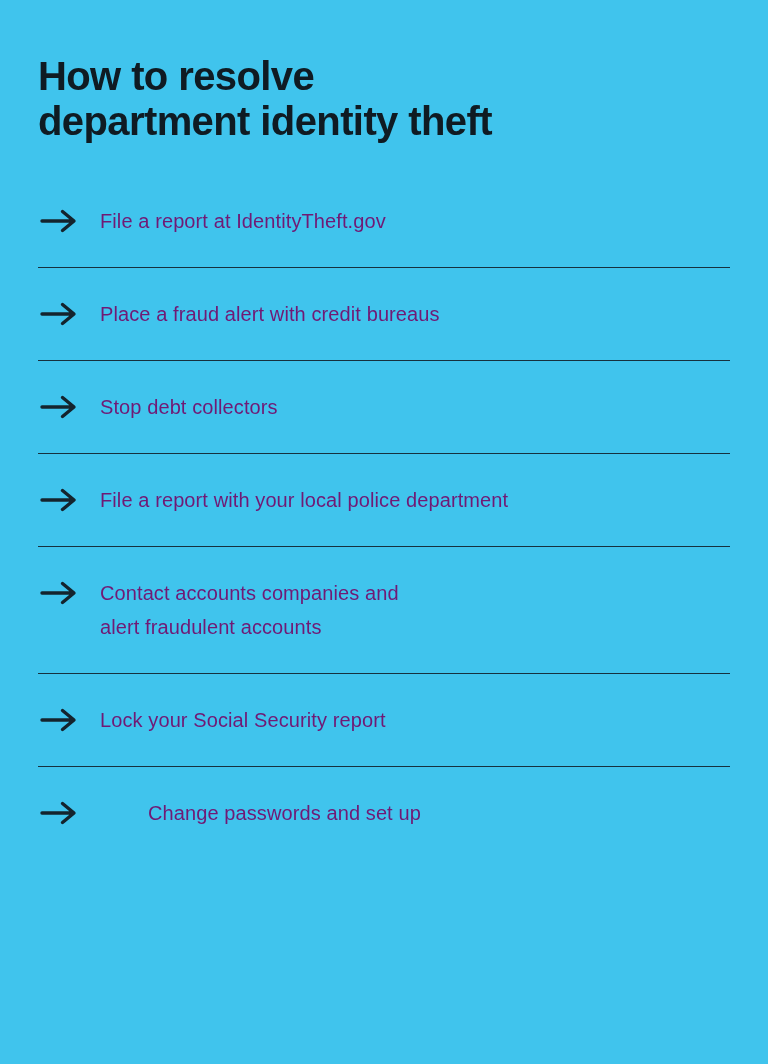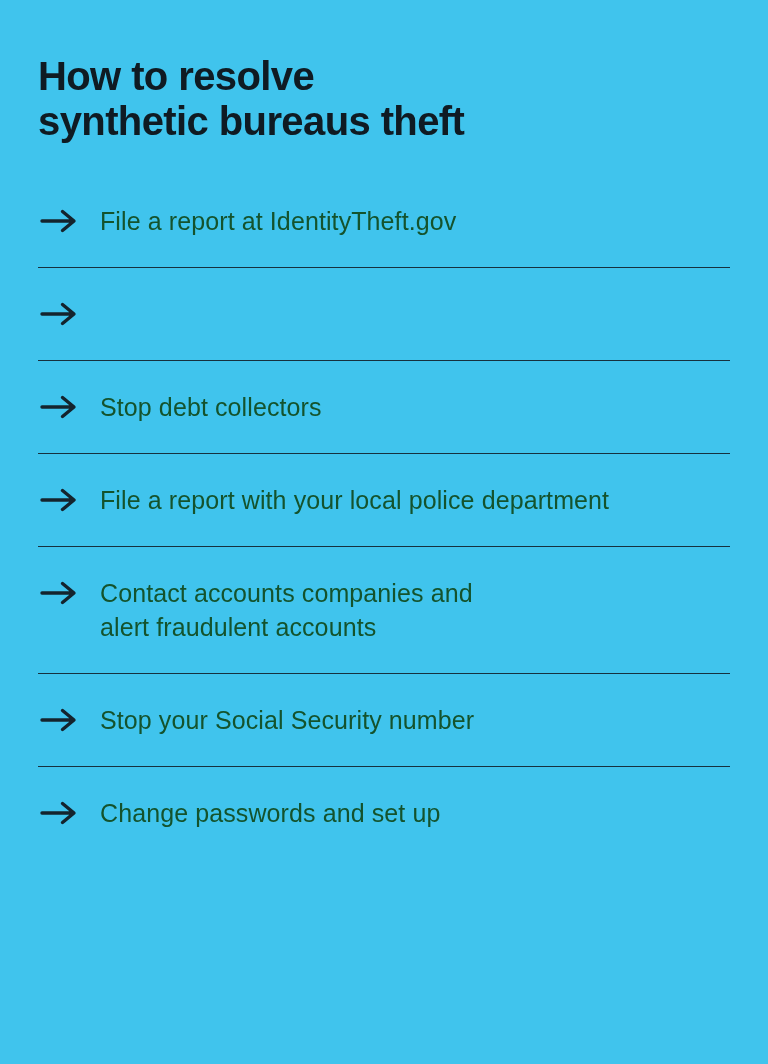--- a/index.html
+++ b/index.html
@@ -33,49 +33,50 @@
     padding: 0;
   }
   .row {
     display: flex;
     align-items: flex-start;
     padding: 29px 0;
     border-bottom: 1.5px solid #16313F;
   }
   .row:last-child {
     border-bottom: none;
+    gap: 48px;
   }
   .arrow {
     flex: 0 0 38px;
     width: 38px;
     height: 34px;
     margin: 0 22px 0 2px;
     display: flex;
     align-items: center;
   }
   .arrow svg {
     display: block;
   }
   .text {
-    color: #14532d;
-    font-size: 25px;
+    color: #701a75;
+    font-size: 20px;
     line-height: 34px;
     letter-spacing: 0.1px;
   }
   .line {
     display: block;
   }
 </style>
 </head>
 <body>
 
 <div class="page">
   <h1 class="title">
     <span class="line">How to resolve</span>
-    <span class="line">synthetic bureaus theft</span>
+    <span class="line">department identity theft</span>
   </h1>
 
   <ul class="steps" id="steps-list">
   <li class="row">
     <span class="arrow">
       <svg width="38" height="24" viewBox="0 0 38 24" fill="none" xmlns="http://www.w3.org/2000/svg">
         <path d="M2 12 H33 M22.5 2.5 L34 12 L22.5 21.5" stroke="#14242E" stroke-width="3.4" stroke-linecap="round" stroke-linejoin="round" fill="none"></path>
       </svg>
     </span>
     <span class="text">
@@ -83,20 +84,21 @@
         </span>
   </li>
 
   <li class="row">
     <span class="arrow">
       <svg width="38" height="24" viewBox="0 0 38 24" fill="none" xmlns="http://www.w3.org/2000/svg">
         <path d="M2 12 H33 M22.5 2.5 L34 12 L22.5 21.5" stroke="#14242E" stroke-width="3.4" stroke-linecap="round" stroke-linejoin="round" fill="none"></path>
       </svg>
     </span>
     <span class="text">
+          <span class="line">Place a fraud alert with credit bureaus</span>
         </span>
   </li>
 
 
   <li class="row">
     <span class="arrow">
       <svg width="38" height="24" viewBox="0 0 38 24" fill="none" xmlns="http://www.w3.org/2000/svg">
         <path d="M2 12 H33 M22.5 2.5 L34 12 L22.5 21.5" stroke="#14242E" stroke-width="3.4" stroke-linecap="round" stroke-linejoin="round" fill="none"></path>
       </svg>
     </span>
@@ -128,21 +130,21 @@
         </span>
   </li>
 
   <li class="row">
     <span class="arrow">
       <svg width="38" height="24" viewBox="0 0 38 24" fill="none" xmlns="http://www.w3.org/2000/svg">
         <path d="M2 12 H33 M22.5 2.5 L34 12 L22.5 21.5" stroke="#14242E" stroke-width="3.4" stroke-linecap="round" stroke-linejoin="round" fill="none"></path>
       </svg>
     </span>
     <span class="text">
-          <span class="line">Stop your Social Security number</span>
+          <span class="line">Lock your Social Security report</span>
         </span>
   </li>
 
   <li class="row">
     <span class="arrow">
       <svg width="38" height="24" viewBox="0 0 38 24" fill="none" xmlns="http://www.w3.org/2000/svg">
         <path d="M2 12 H33 M22.5 2.5 L34 12 L22.5 21.5" stroke="#14242E" stroke-width="3.4" stroke-linecap="round" stroke-linejoin="round" fill="none"></path>
       </svg>
     </span>
     <span class="text">

